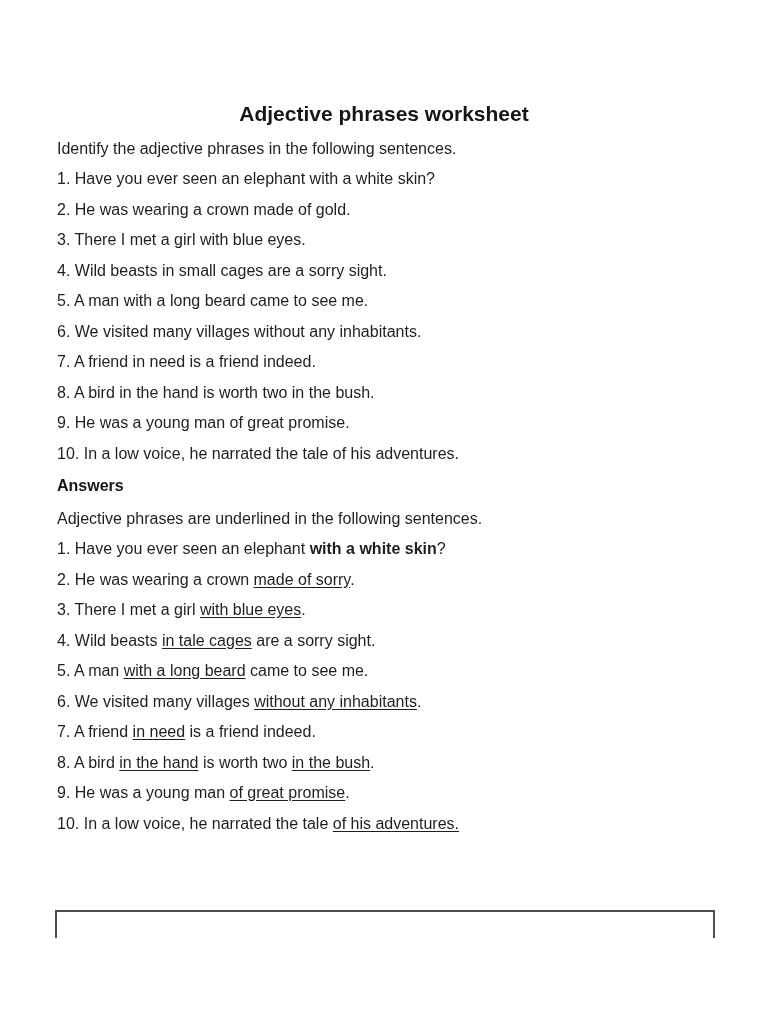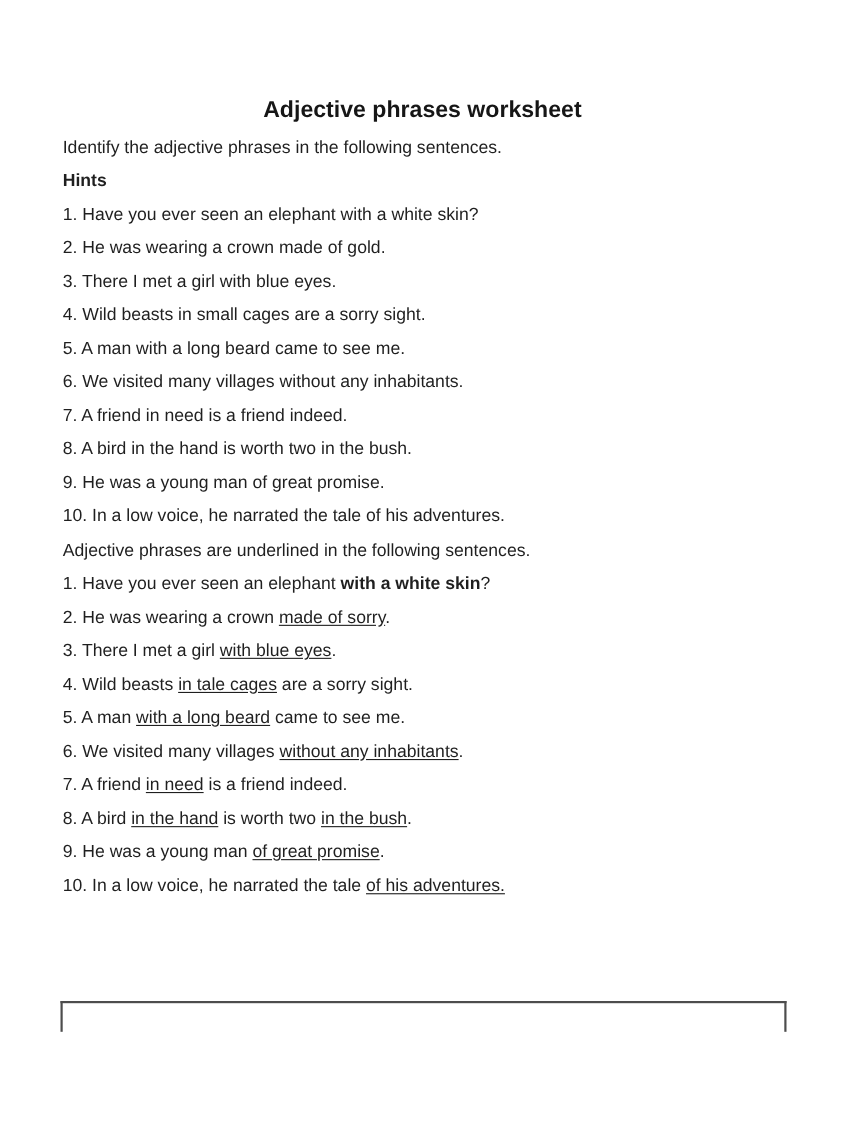--- a/index.html
+++ b/index.html
@@ -10,21 +10,21 @@
   .page {
     position: relative;
     width: 768px;
     height: 1024px;
     background: #ffffff;
     overflow: hidden;
     font-family: "Liberation Sans", "DejaVu Sans", sans-serif;
     color: #1f1f1f;
   }
   .content {
-    padding: 0 57px 0 57px;
+    padding: 14px 57px 0 57px;
   }
   .doc-title {
     padding-top: 88px;
     margin: 0;
     font-size: 21px;
     line-height: 24px;
     font-weight: bold;
     text-align: center;
     color: #161616;
   }
@@ -62,36 +62,36 @@
 </head>
 <body>
 
 <div class="page">
   <div class="content">
 
     <h1 class="doc-title">Adjective phrases worksheet</h1>
 
     <p class="line">Identify the adjective phrases in the following sentences.</p>
 
-    <p class="line hints-heading">Hints</p>
 
 
     <div id="questions-list">
         <p class="line">1. Have you ever seen an elephant with a white skin?</p>
         <p class="line">2. He was wearing a crown made of gold.</p>
         <p class="line">3. There I met a girl with blue eyes.</p>
         <p class="line">4. Wild beasts in small cages are a sorry sight.</p>
         <p class="line">5. A man with a long beard came to see me.</p>
         <p class="line">6. We visited many villages without any inhabitants.</p>
         <p class="line">7. A friend in need is a friend indeed.</p>
         <p class="line">8. A bird in the hand is worth two in the bush.</p>
         <p class="line">9. He was a young man of great promise.</p>
         <p class="line">10. In a low voice, he narrated the tale of his adventures.</p>
       </div>
 
+    <h2 class="answers-heading">Answers</h2>
 
     <p class="line">Adjective phrases are underlined in the following sentences.</p>
 
     <div id="answers-list">
         <p class="line"><span>1. Have you ever seen an elephant </span><span class="seg-bold">with a white skin</span><span>?</span></p>
         <p class="line"><span>2. He was wearing a crown </span><span class="seg-underline">made of sorry</span><span>.</span></p>
         <p class="line"><span>3. There I met a girl </span><span class="seg-underline">with blue eyes</span><span>.</span></p>
         <p class="line"><span>4. Wild beasts </span><span class="seg-underline">in tale cages</span><span> are a sorry sight.</span></p>
         <p class="line"><span>5. A man </span><span class="seg-underline">with a long beard</span><span> came to see me.</span></p>
         <p class="line"><span>6. We visited many villages </span><span class="seg-underline">without any inhabitants</span><span>.</span></p>

